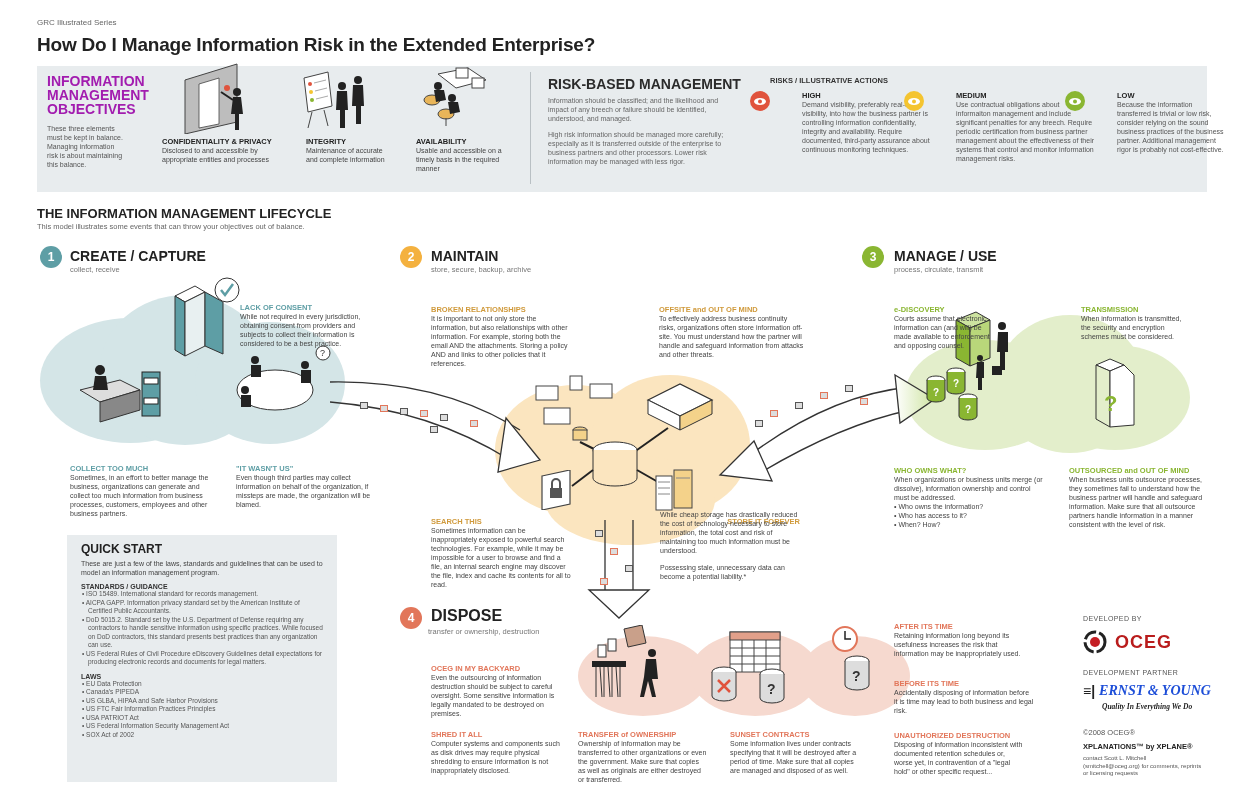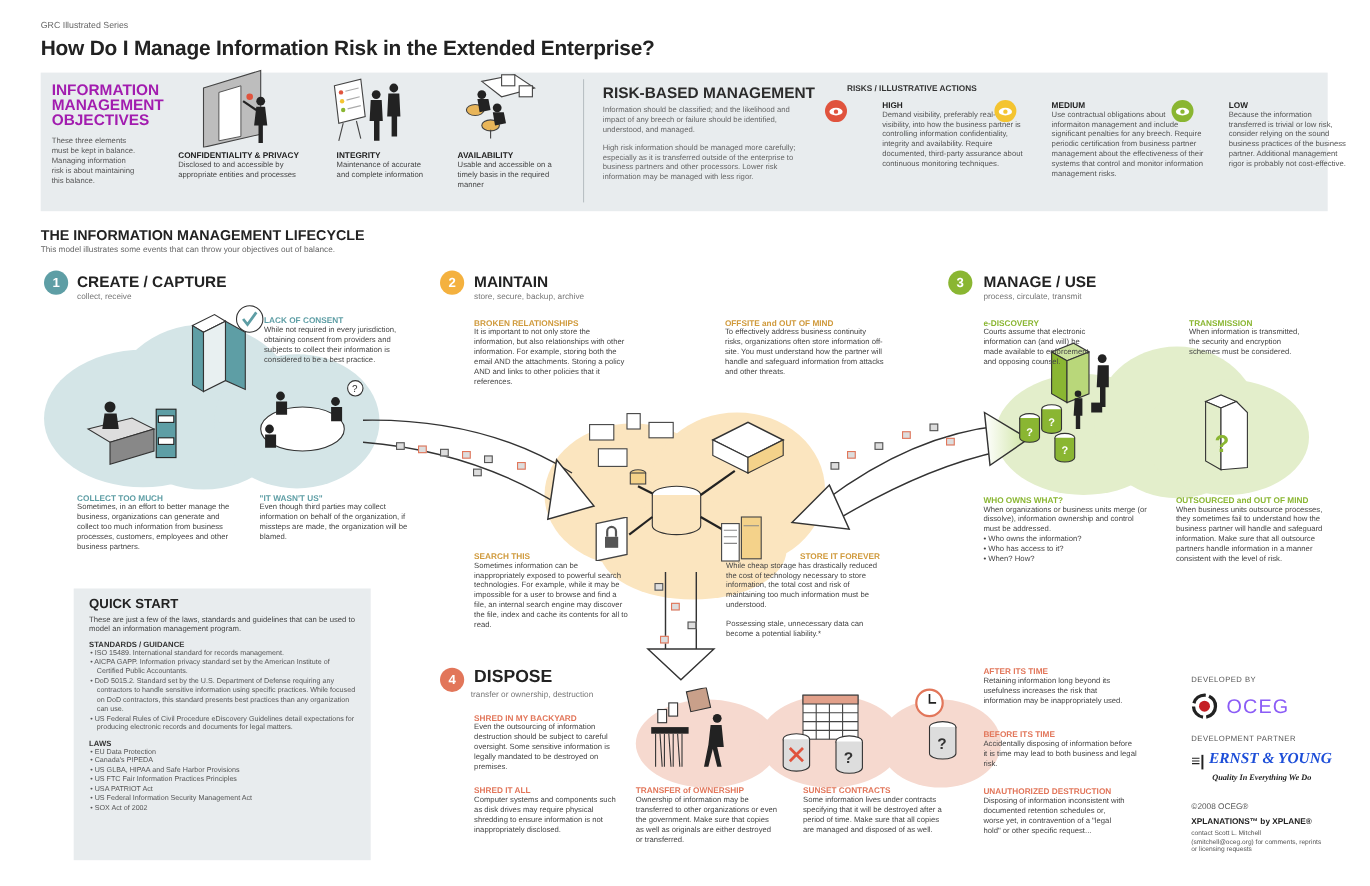--- a/index.html
+++ b/index.html
@@ -23,21 +23,21 @@
   .eye { width: 20px; height: 20px; border-radius: 50%; display: flex; align-items: center; justify-content: center; }
 
   .lc-title { left: 37px; top: 206px; font-size: 13px; font-weight: bold; color: #222; }
   .lc-sub { left: 37px; top: 222px; font-size: 7.5px; color: #666; }
 
   .phase-num { width: 22px; height: 22px; border-radius: 50%; color: #fff; font-weight: bold; font-size: 12px; display: flex; align-items: center; justify-content: center; }
   .phase-name { font-size: 14px; font-weight: bold; color: #222; }
   .phase-sub { font-size: 7.5px; color: #777; }
 
   .blk { font-size: 7px; line-height: 9px; color: #444; }
-  .blk .h { font-weight: bold; font-size: 7.5px; display: block; }
+  .blk .h { font-weight: bold; font-size: 7.5px; display: block; margin-top: 16px; }
   .teal { color: #5e9ea5; }
   .gold { color: #d09a3c; }
   .green { color: #8ab632; }
   .coral { color: #e2765a; }
 
   .blob { border-radius: 50%; }
   .qs { left: 67px; top: 535px; width: 270px; height: 247px; background: #e8ecee; padding: 7px 14px; }
   .qs-title { font-size: 12px; font-weight: bold; color: #222; }
   .qs-intro { font-size: 7px; line-height: 9px; color: #444; margin-top: 3px; }
   .qs-h { font-size: 7px; font-weight: bold; color: #333; margin-top: 6px; }
@@ -401,21 +401,21 @@
   <div class="qs-li">• <span>US FTC Fair Information Practices Principles</span></div>
   <div class="qs-li">• <span>USA PATRIOT Act</span></div>
   <div class="qs-li">• <span>US Federal Information Security Management Act</span></div>
   <div class="qs-li">• <span>SOX Act of 2002</span></div>
 </div>
 
 <div class="abs phase-num" style="left:400px;top:607px;background:#e2765a">4</div>
 <div class="abs phase-name" style="left:431px;top:607px;font-size:16px">DISPOSE</div>
 <div class="abs phase-sub" style="left:428px;top:627px">transfer or ownership, destruction</div>
 <div class="abs blk" style="left:431px;top:648px;width:140px">
-  <span class="h coral">SHRED IN MY BACKYARD</span>
+  <span class="h coral">OCEG IN MY BACKYARD</span>
   <span>Even the outsourcing of information destruction should be subject to careful oversight. Some sensitive information is legally mandated to be destroyed on premises.</span>
 </div>
 <div class="abs blk" style="left:431px;top:714px;width:130px">
   <span class="h coral">SHRED IT ALL</span>
   <span>Computer systems and components such as disk drives may require physical shredding to ensure information is not inappropriately disclosed.</span>
 </div>
 <div class="abs blk" style="left:578px;top:714px;width:130px">
   <span class="h coral">TRANSFER of OWNERSHIP</span>
   <span>Ownership of information may be transferred to other organizations or even the government. Make sure that copies as well as originals are either destroyed or transferred.</span>
 </div>
@@ -435,21 +435,21 @@
   <span class="h coral">UNAUTHORIZED DESTRUCTION</span>
   <span>Disposing of information inconsistent with documented retention schedules or, worse yet, in contravention of a "legal hold" or other specific request...</span>
 </div>
 
 <div class="abs credits-label" style="left:1083px;top:615px">DEVELOPED BY</div>
 <div class="abs" style="left:1083px;top:630px;display:flex;align-items:center;gap:8px">
   <svg width="24" height="24">
     <circle cx="12" cy="12" r="10" fill="none" stroke="#222" stroke-width="3" stroke-dasharray="14 3"></circle>
     <circle cx="12" cy="12" r="5" fill="#c41e24"></circle>
   </svg>
-  <span style="font-size:18px;font-weight:normal;letter-spacing:1px;color:#8b5cf6">OCEG</span>
+  <span style="font-size:18px;font-weight:bold;letter-spacing:1px;color:#b91c1c">OCEG</span>
 </div>
 <div class="abs credits-label" style="left:1083px;top:669px">DEVELOPMENT PARTNER</div>
 <div class="abs" style="left:1083px;top:683px;display:flex;align-items:center;gap:4px">
   <span style="font-size:14px;font-weight:bold;color:#222">≡|</span>
   <span style="font-family:'Liberation Serif',serif;font-size:14px;font-style:italic;font-weight:bold;color:#1d4ed8">ERNST &amp; YOUNG</span>
 </div>
 <div class="abs" style="left:1102px;top:702px;font-family:'Liberation Serif',serif;font-size:7.5px;font-style:italic;font-weight:bold;color:#222">Quality In Everything We Do</div>
 <div class="abs" style="left:1083px;top:728px;font-size:7.5px;color:#555">©2008 OCEG®</div>
 <div class="abs" style="left:1083px;top:742px;font-size:7.5px;font-weight:bold;color:#222">XPLANATIONS™ by XPLANE®</div>
 <div class="abs" style="left:1083px;top:755px;width:120px;font-size:6px;line-height:7.5px;color:#555">contact Scott L. Mitchell (smitchell@oceg.org) for comments, reprints or licensing requests</div>

